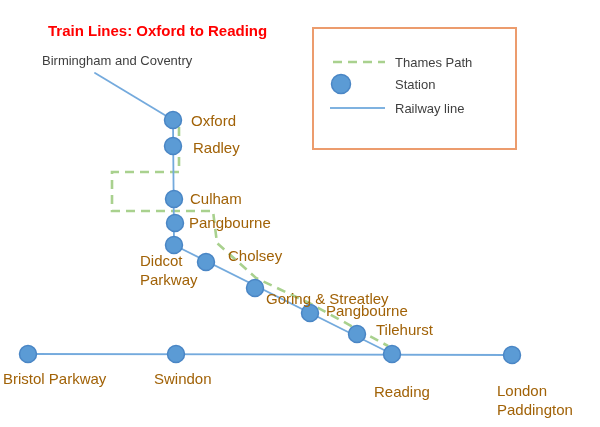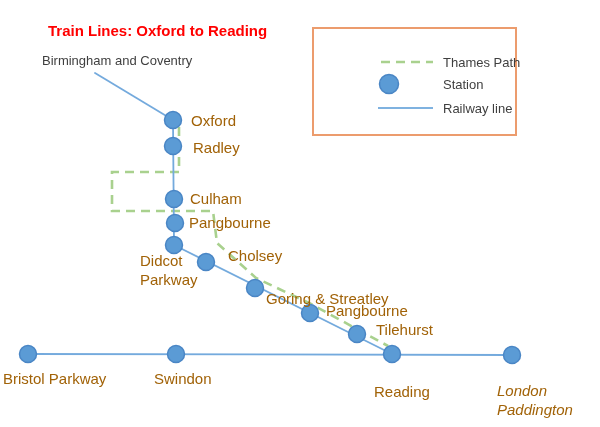--- a/index.html
+++ b/index.html
@@ -31,25 +31,24 @@
   .annotation {
     position: absolute;
     left: 42px; top: 53px;
     font-size: 13px;
     color: #3f3f3f;
     white-space: nowrap;
   }
   .legend {
     position: absolute;
     left: 312px; top: 27px;
-    width: 205px; height: 109px;
+    width: 205px; height: 123px;
     border: 2px solid #ec9c6d;
     background: #ffffff;
     padding-top: 22px;
-    padding-left: 48px;
   }
   .legend-row { display: flex; align-items: center; height: 22px; }
   .legend-row.third { margin-top: 2px; }
   .legend-sym { flex: 0 0 81px; height: 22px; }
   .legend-label { font-size: 13px; color: #3f3f3f; white-space: nowrap; }
   .sym-dash { stroke: #a9d18e; stroke-width: 2.6; stroke-dasharray: 9 6; }
   .sym-rail { stroke: #7fb2e0; stroke-width: 2; }
   .sym-stn  { fill: #5b9bd5; stroke: #4a86c5; stroke-width: 1.5; }
 </style>
 </head>
@@ -85,21 +84,21 @@
       <div class="map-label" style="left: 189px; top: 213px;">Pangbourne</div>
       <div class="map-label" style="left: 140px; top: 251px;">Didcot
 Parkway</div>
       <div class="map-label" style="left: 228px; top: 246px;">Cholsey</div>
       <div class="map-label" style="left: 266px; top: 278px; margin-top: 11px;">Goring &amp; Streatley</div>
       <div class="map-label" style="left: 326px; top: 301px;">Pangbourne</div>
       <div class="map-label" style="left: 376px; top: 320px;">Tilehurst</div>
       <div class="map-label" style="left: 374px; top: 368px; margin-top: 14px;">Reading</div>
       <div class="map-label" style="left: 154px; top: 369px;">Swindon</div>
       <div class="map-label" style="left: 3px; top: 369px;">Bristol Parkway</div>
-      <div class="map-label" style="left: 497px; top: 381px; font-style: italic;">London
+      <div class="map-label" style="left: 497px; top: 381px;">London
 Paddington</div>
     </div>
 
   <div class="page-title">Train Lines: Oxford to Reading</div>
 
   <div class="annotation">Birmingham and Coventry</div>
 
   <div class="legend">
     <div class="legend-row">
       <svg class="legend-sym" width="81" height="22">

